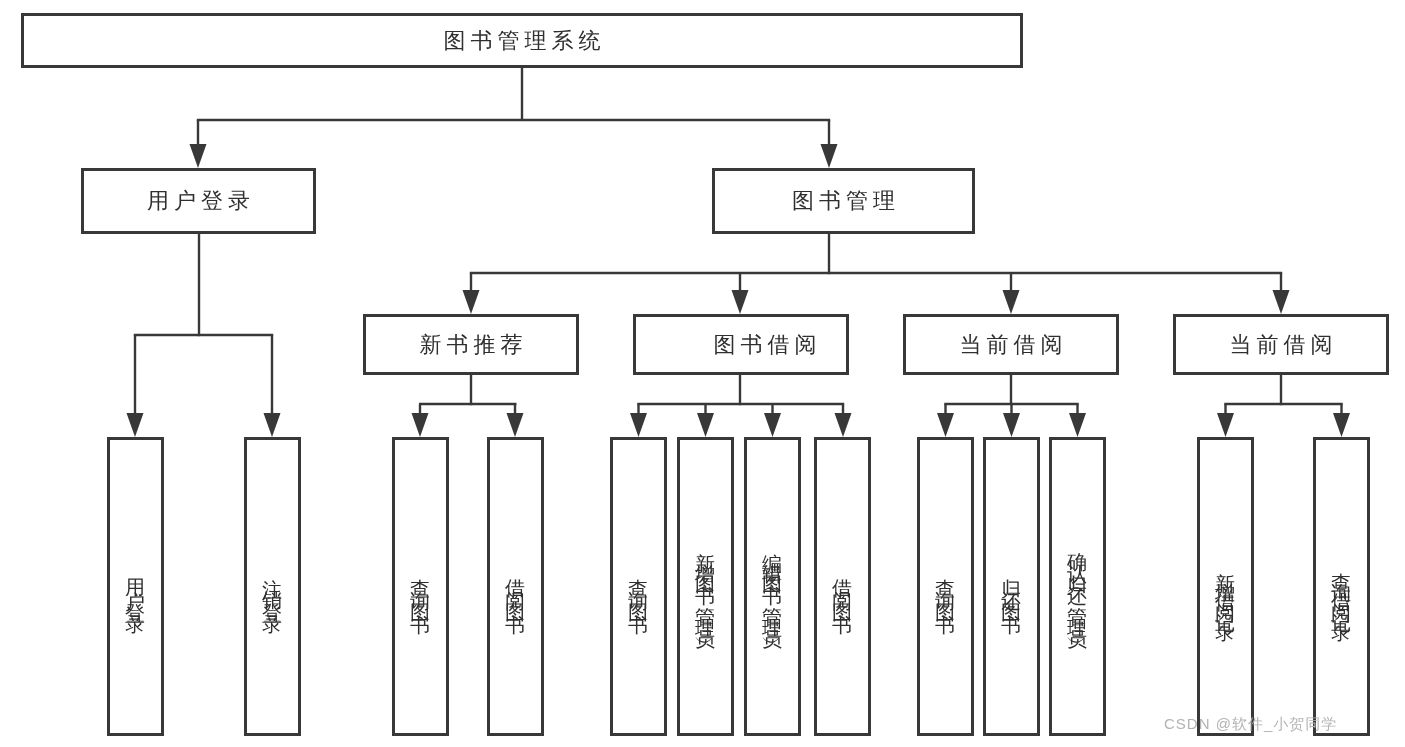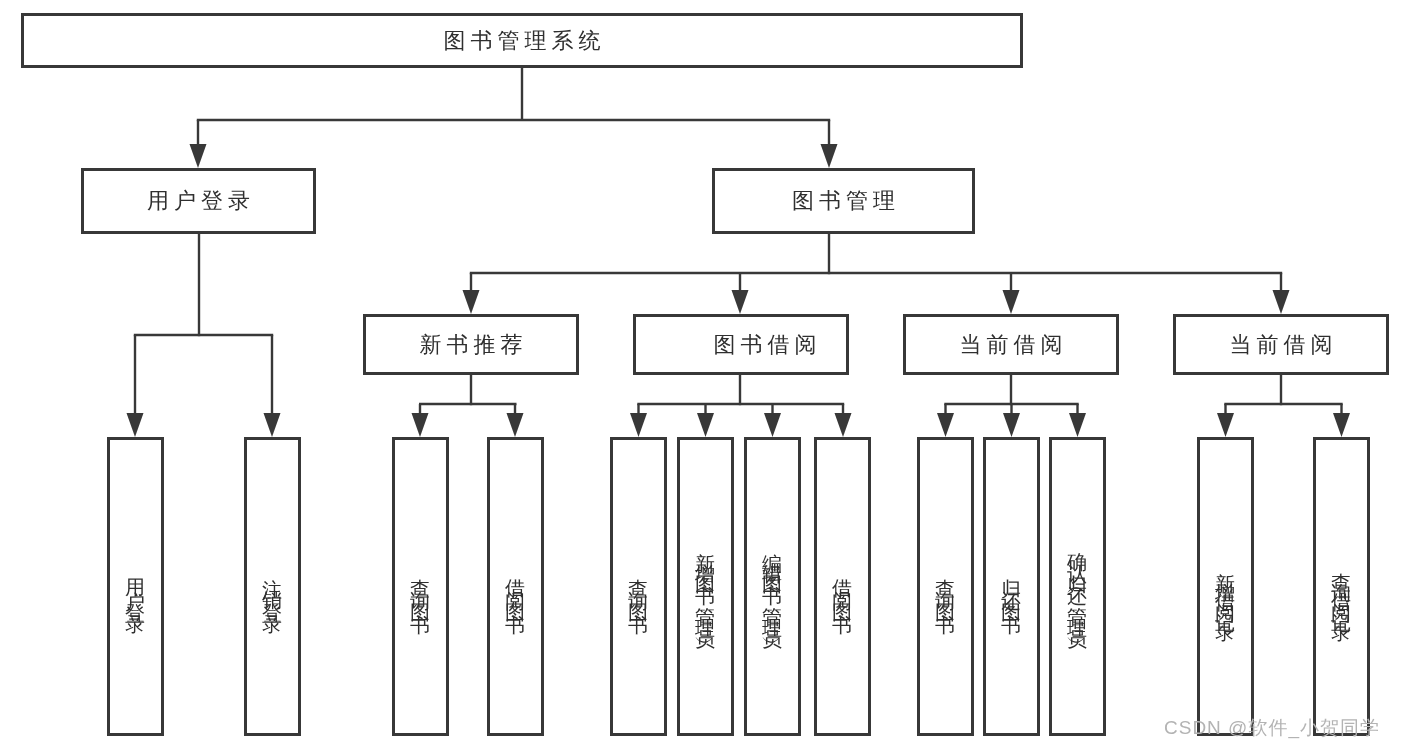--- a/index.html
+++ b/index.html
@@ -37,21 +37,21 @@
   .n-l3c{left:903px;}
   .n-l3d{left:1173px;}
   
   .leaf{top:437px;width:57px;height:299px;}
   .n-lfA1{left:107px;} .n-lfA2{left:244px;}
   .n-lfB1{left:392px;} .n-lfB2{left:487px;}
   .n-lfC1{left:610px;} .n-lfC2{left:677px;} .n-lfC3{left:744px;} .n-lfC4{left:814px;}
   .n-lfD1{left:917px;} .n-lfD2{left:983px;} .n-lfD3{left:1049px;}
   .n-lfE1{left:1197px;} .n-lfE2{left:1313px;}
   #watermark{
-    position:absolute;left:1164px;top:715px;font-size:19px;
+    position:absolute;left:1164px;top:715px;font-size:15px;
     color:var(--watermark);letter-spacing:1px;white-space:nowrap;z-index:5;
   }
 </style>
 </head>
 <body>
 
 <div id="canvas">
 
   <svg id="edges" viewBox="0 0 1405 747" xmlns="http://www.w3.org/2000/svg" aria-hidden="true">
     <g>

